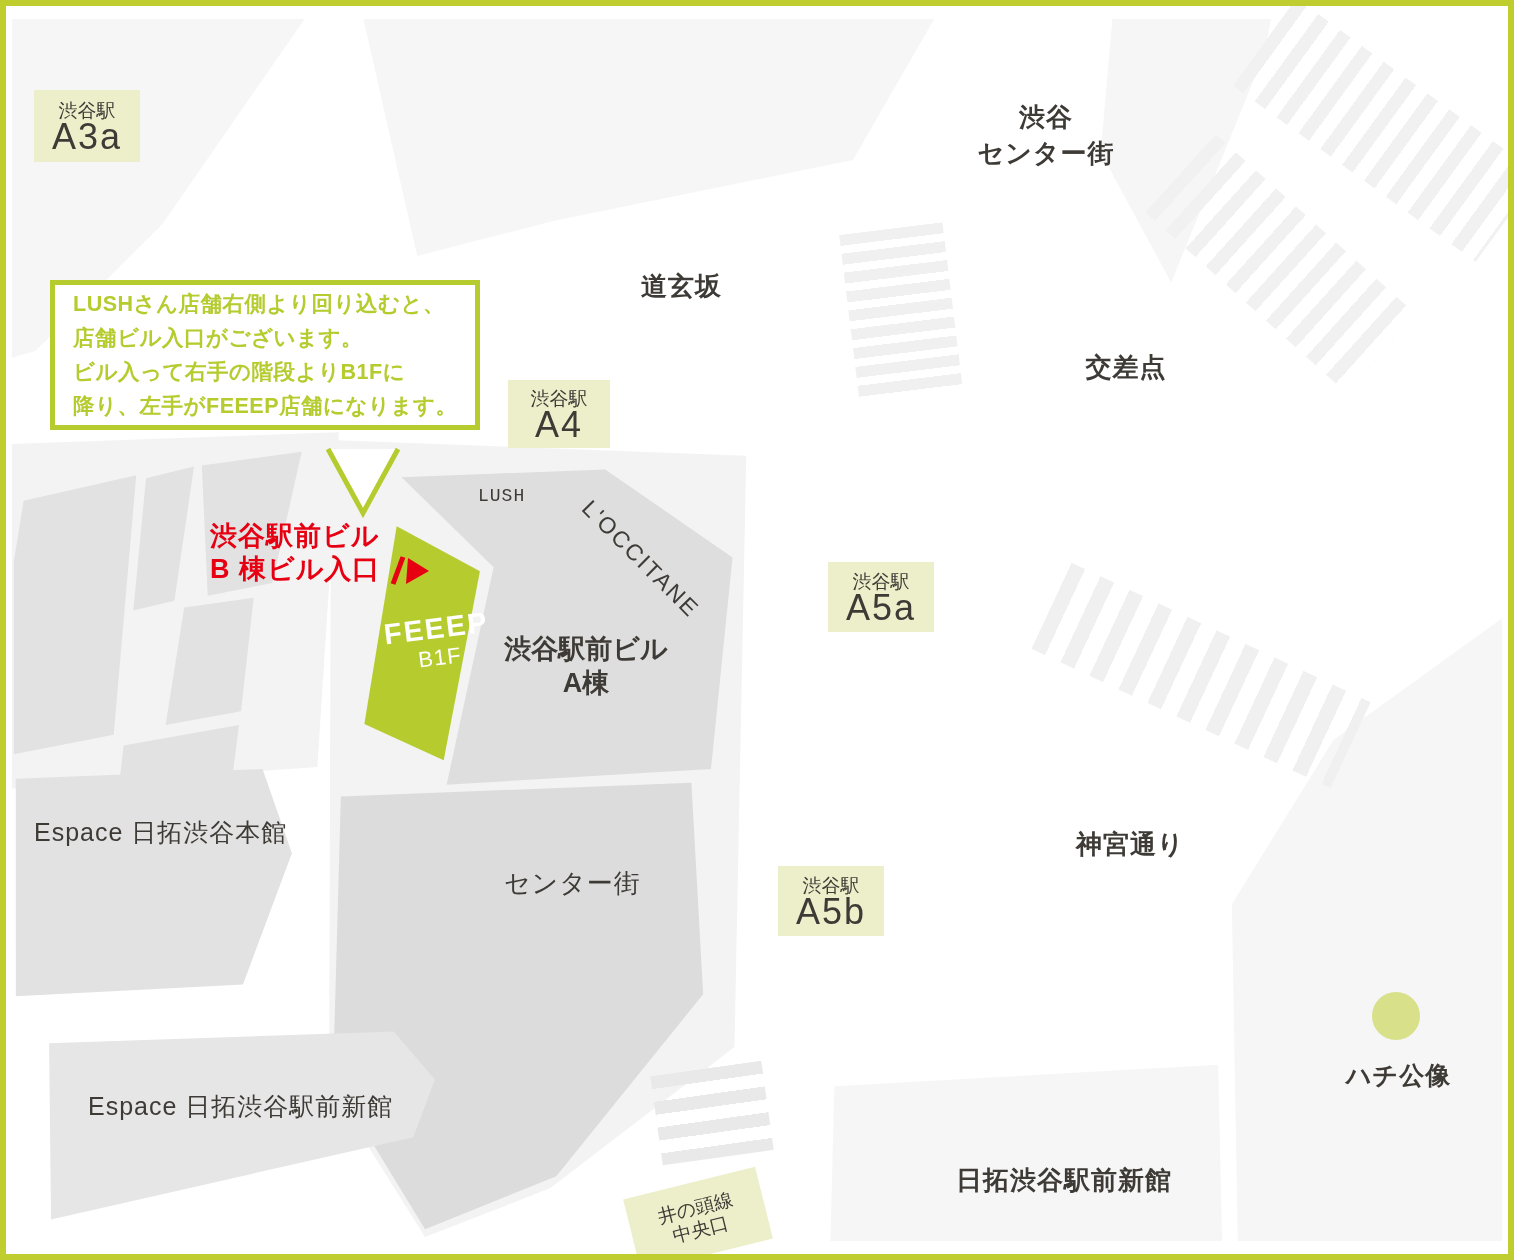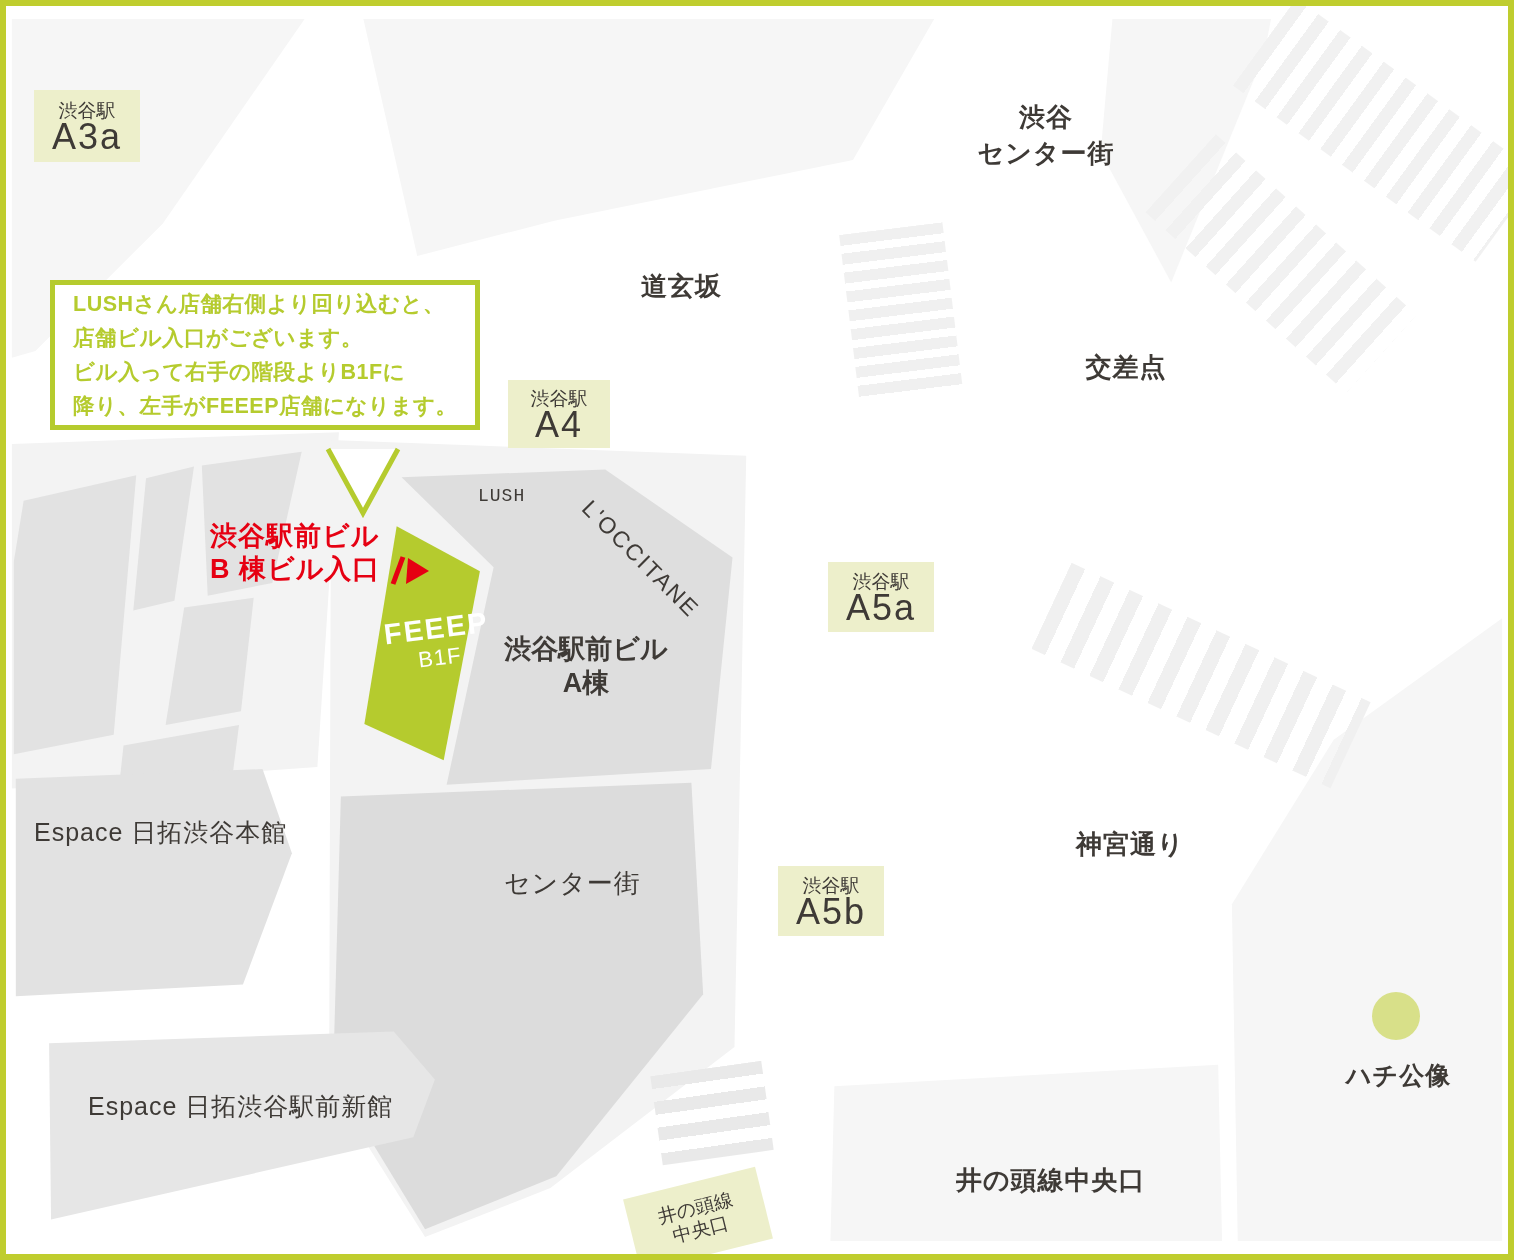--- a/index.html
+++ b/index.html
@@ -103,21 +103,21 @@
 
   <div class="lbl street" style="left:635px;top:250px;">道玄坂</div>
   <div class="lbl street center" style="left:930px;top:80px;width:220px;line-height:36px;">
     <div>渋谷</div>
     <div>センター街</div>
   </div>
   <div class="lbl street center" style="left:980px;top:328px;width:280px;line-height:40px;">
     <div>交差点</div>
   </div>
   <div class="lbl street" style="left:1070px;top:808px;">神宮通り</div>
-  <div class="lbl street" style="left:950px;top:1144px;">井の頭線中央口</div>
+  <div class="lbl street" style="left:950px;top:1144px;">日拓渋谷駅前新館</div>
 
   <div class="lbl bld" style="left:472px;top:480px;font-size:18px;font-family:Liberation Mono, monospace;">LUSH</div>
   <div class="lbl bld" style="left:552px;top:552px;width:190px;font-size:23px;letter-spacing:2px;transform:rotate(45deg);">L'OCCITANE</div>
   <div class="lbl center" style="left:495px;top:626px;width:170px;font-size:27px;font-weight:700;line-height:34px;">
     <div>渋谷駅前ビル</div>
     <div>A棟</div>
   </div>
   <div class="lbl bld" style="left:498px;top:860px;">センター街</div>
   <div class="lbl bld" style="left:28px;top:810px;font-size:25px;">Espace 日拓渋谷本館</div>
   <div class="lbl bld" style="left:82px;top:1084px;font-size:25px;">Espace 日拓渋谷駅前新館</div>

